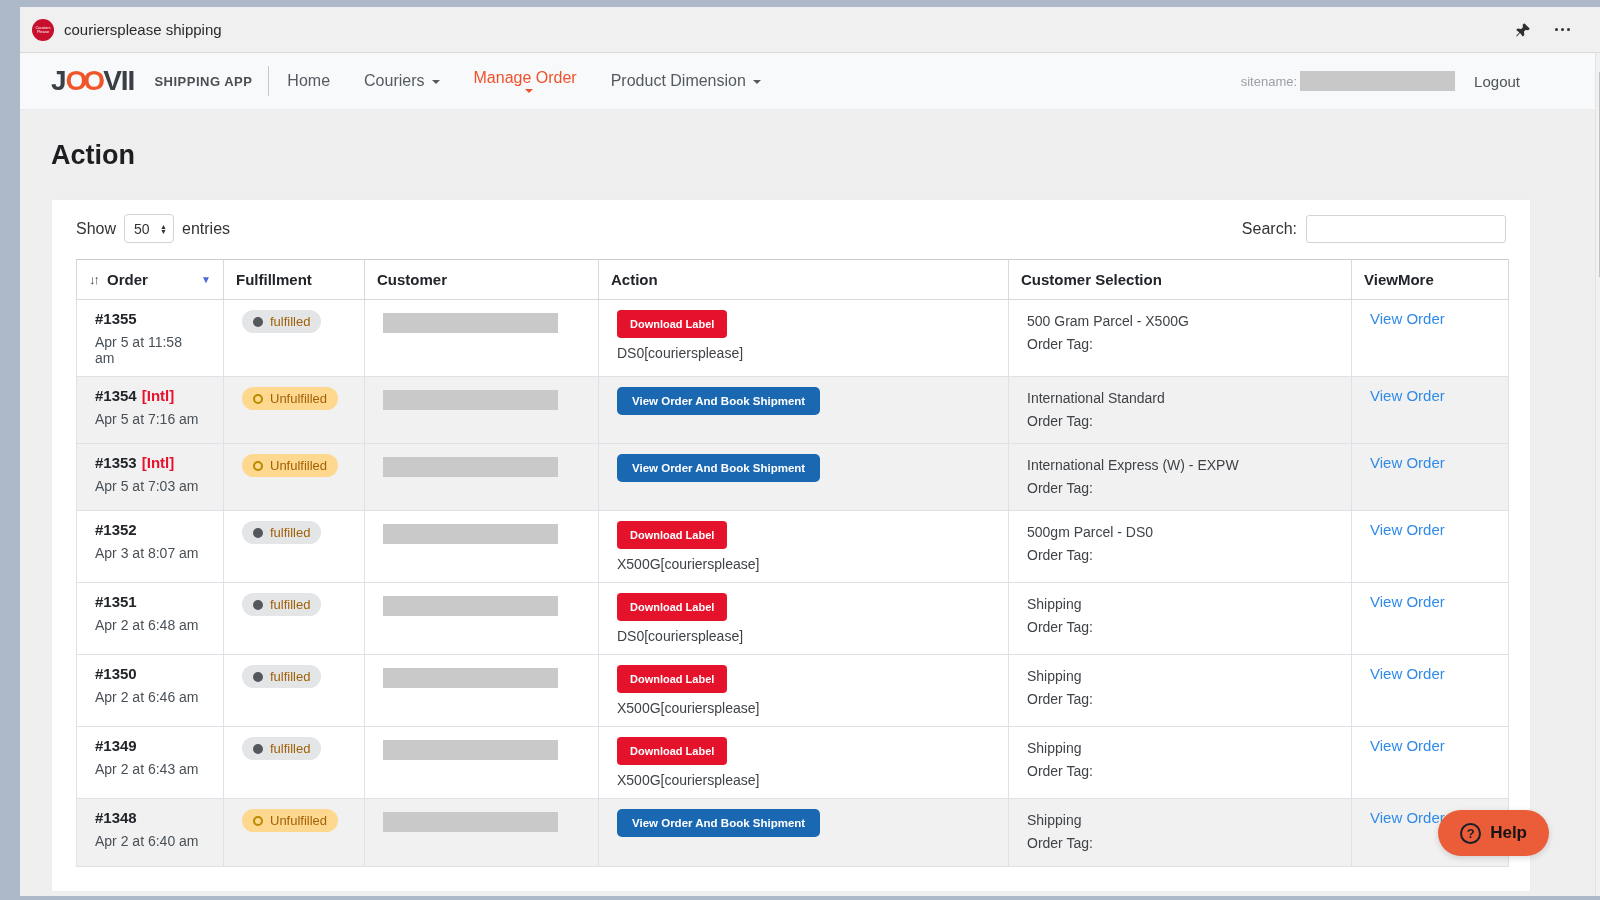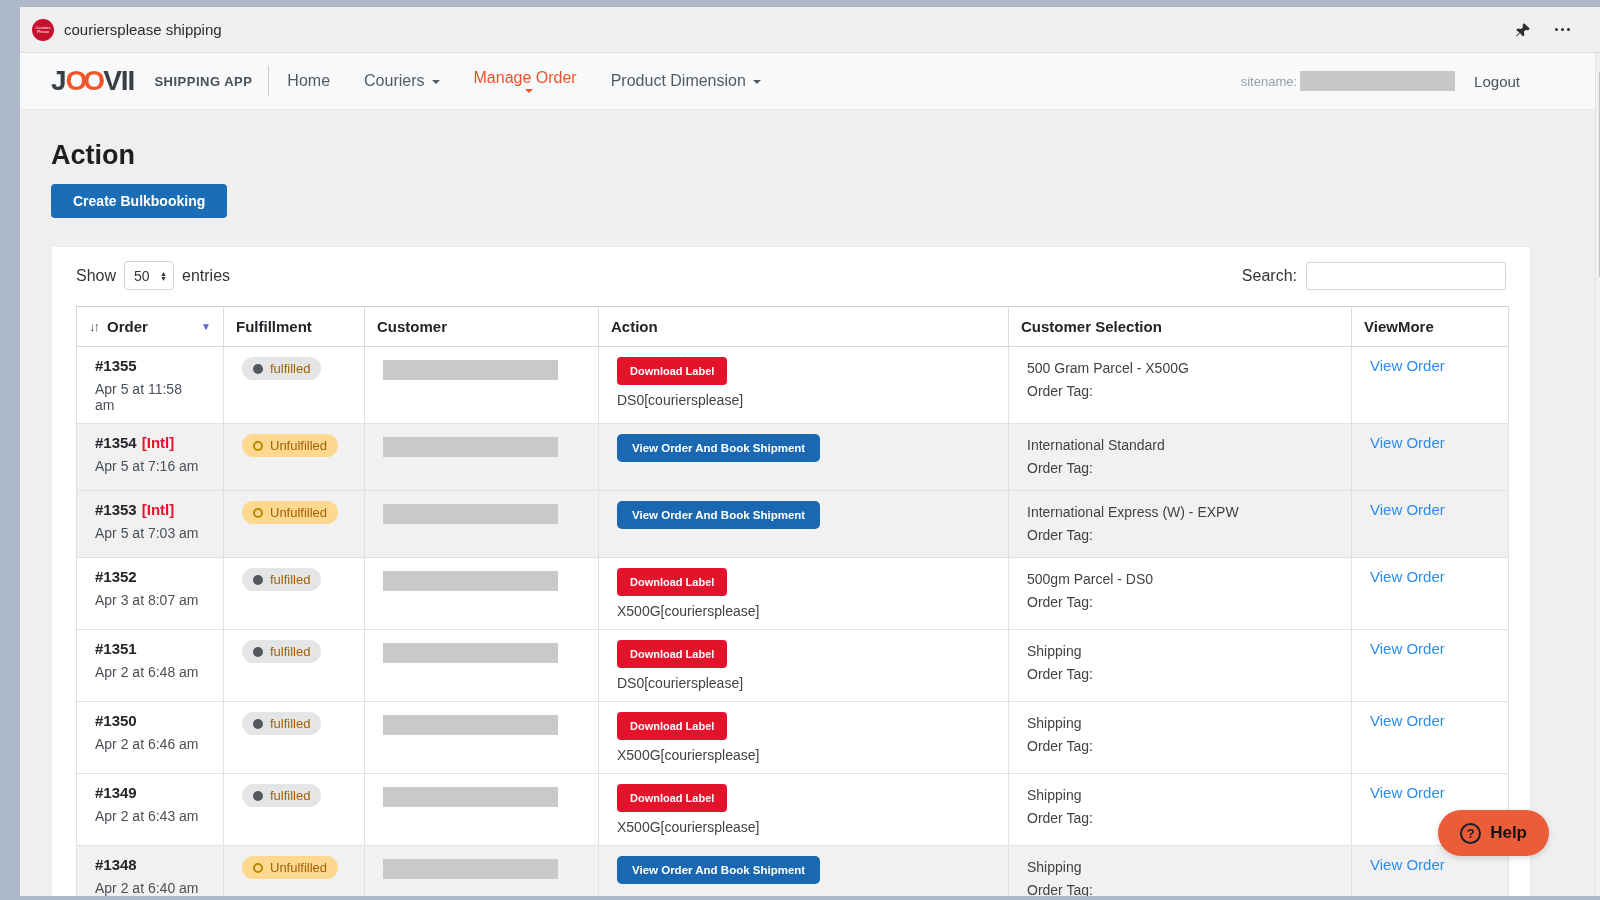--- a/index.html
+++ b/index.html
@@ -162,21 +162,20 @@
 </div>
     <div class="nav-right">
       <span class="sitename-label">sitename:</span>
       <span class="sitename-redacted"></span>
       <a class="logout">Logout</a>
     </div>
   </div>
 
   <div class="main">
     <h1 class="page-title">Action</h1>
-    <button class="create-btn">Create Bulkbooking</button>
 
     <div class="card">
       <div class="controls">
         <div class="show-group">
           <span>Show</span>
           <div class="entries-select">
             <span class="val">50</span>
             <span class="sel-arrows">
               <span>▲</span>
                 <span>▼</span>

